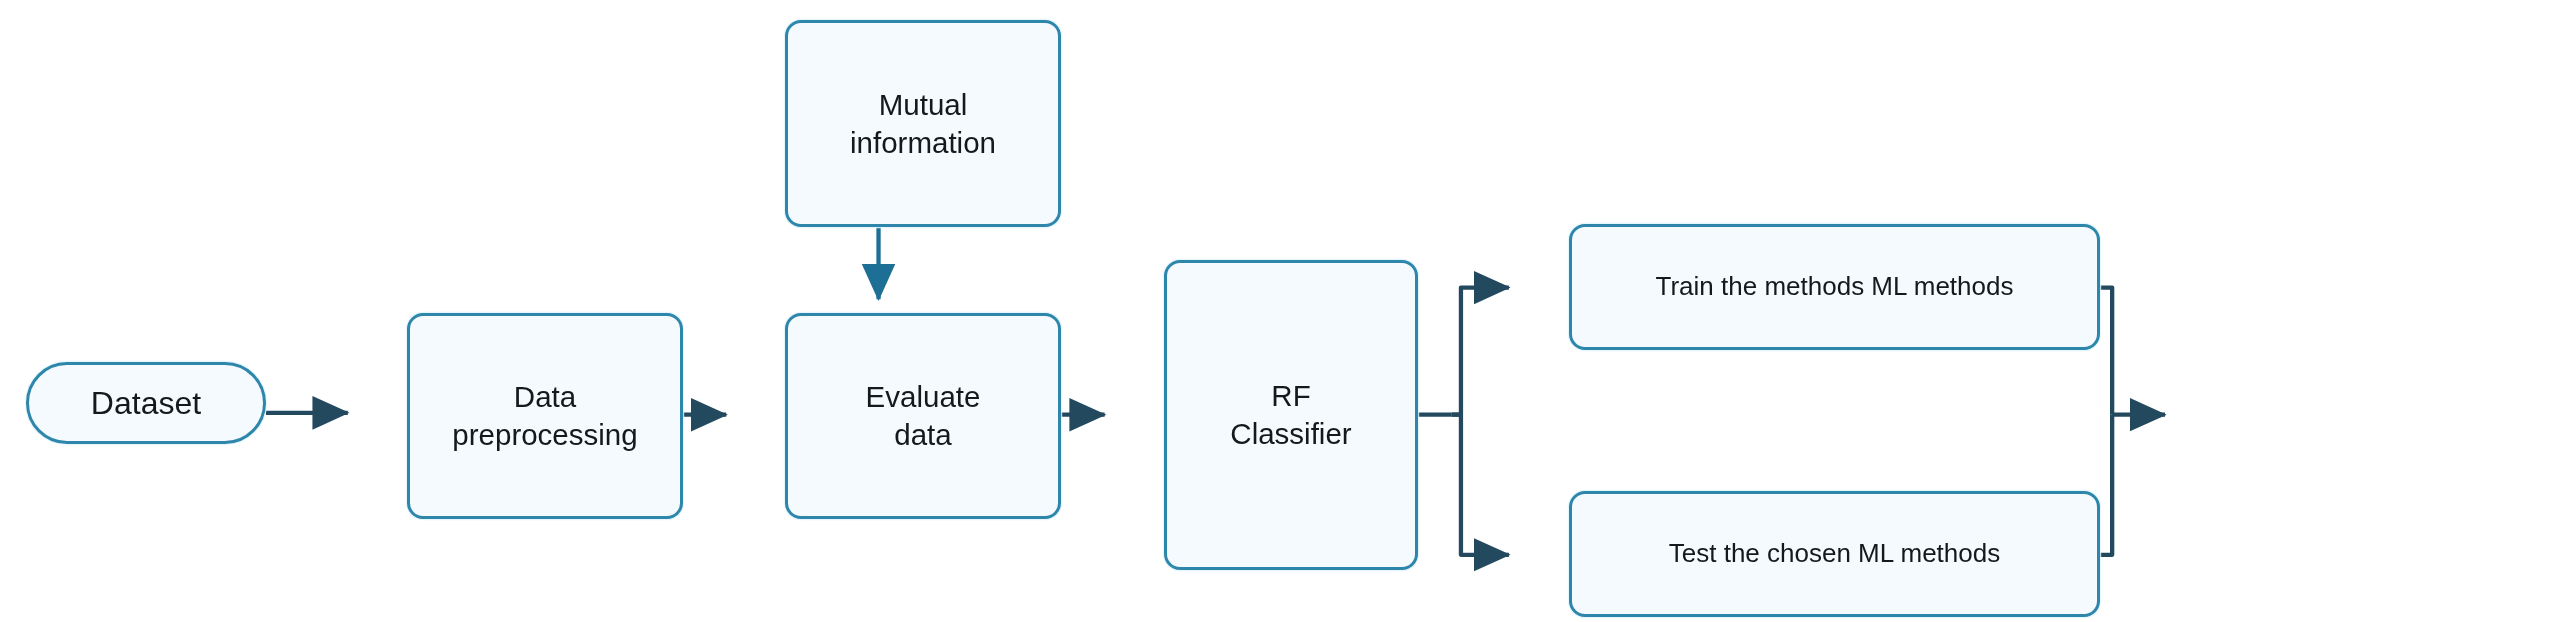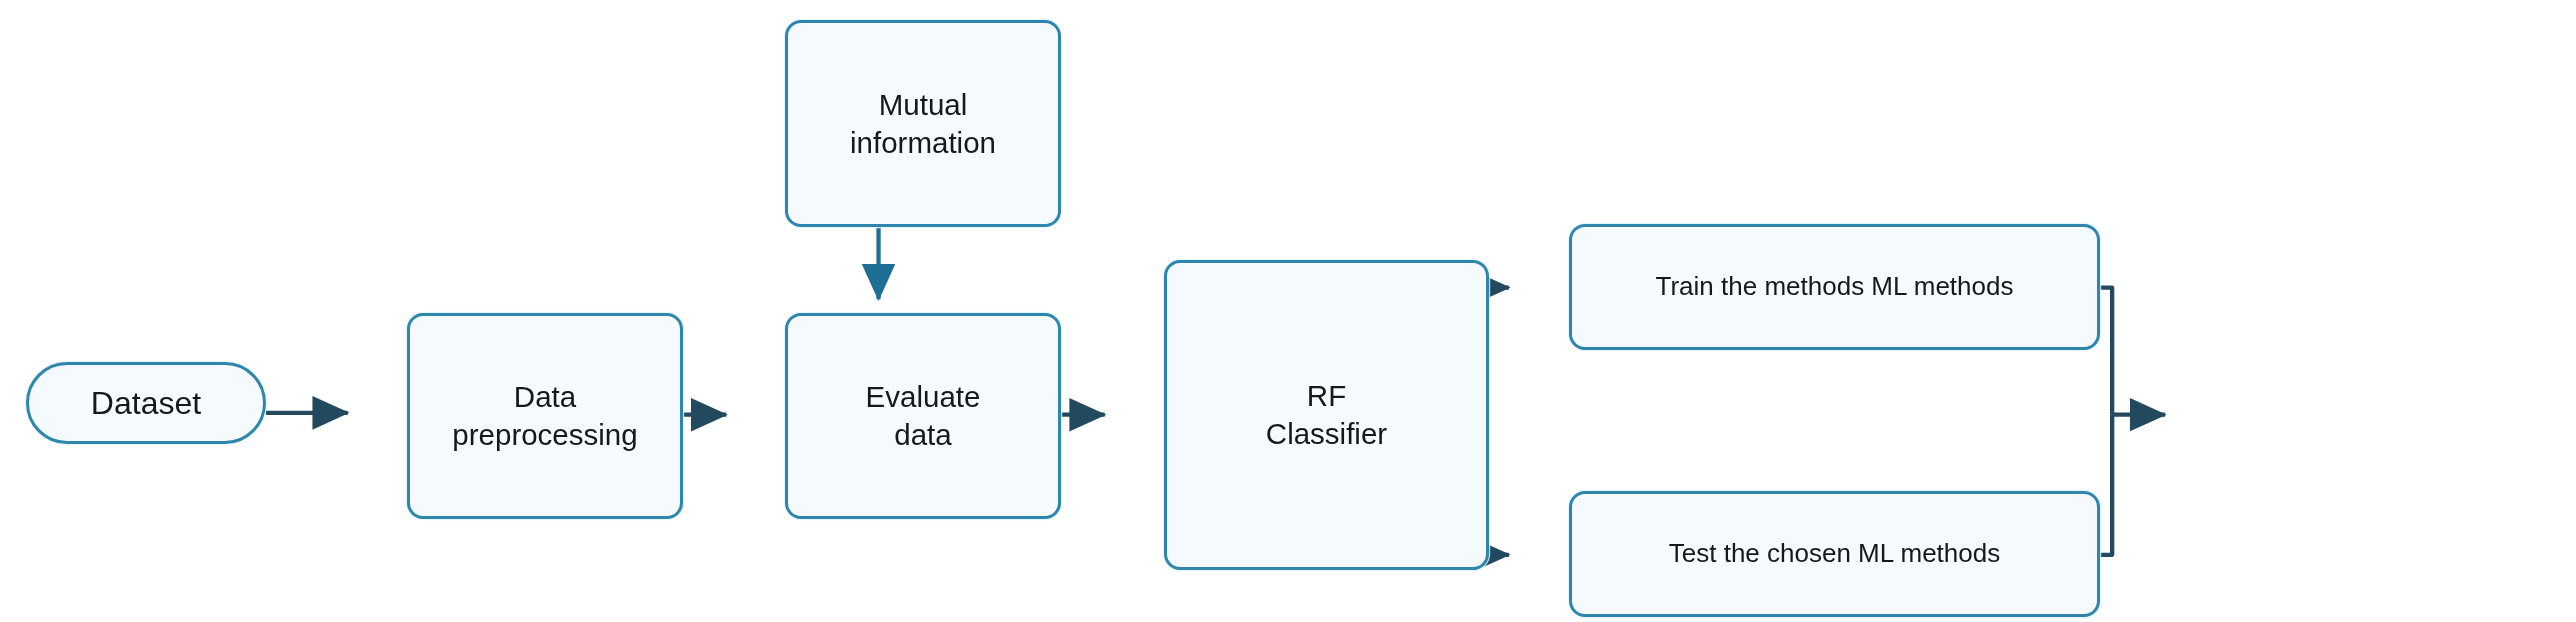--- a/index.html
+++ b/index.html
@@ -47,21 +47,21 @@
     display: block;
     padding: 0 13.5px;
     white-space: pre-line;
   }
 
   
   #node-dataset      { left: 26px;   top: 362px;  width: 240px; height: 82px; font-size: 32px; }
   #node-preprocess   { left: 362px;  top: 313px;  width: 276px; height: 206px; font-size: 29.5px; }
   #node-mutualinfo   { left: 740px; top: 20px;   width: 276px; height: 207px; font-size: 29.5px; }
   #node-processed    { left: 740px; top: 313px;  width: 276px; height: 206px; font-size: 29.5px; }
-  #node-rf           { left: 1119px; top: 260px;  width: 325px; height: 310px; font-size: 29.5px; }
+  #node-rf           { left: 1119px; top: 260px;  width: 254px; height: 310px; font-size: 29.5px; }
   #node-train        { left: 1524px; top: 224px;  width: 531px; height: 126px; font-size: 26px; }
   #node-test         { left: 1524px; top: 491px;  width: 531px; height: 126px; font-size: 26px; }
   #node-evaluate     { left: 2180px; top: 356px;  width: 388px; height: 117px; font-size: 32px; }
 </style>
 </head>
 <body>
 
 <div id="canvas">
 
   <svg class="edge-layer" viewBox="0 0 4193 1014" width="2576" height="623" aria-hidden="true">

